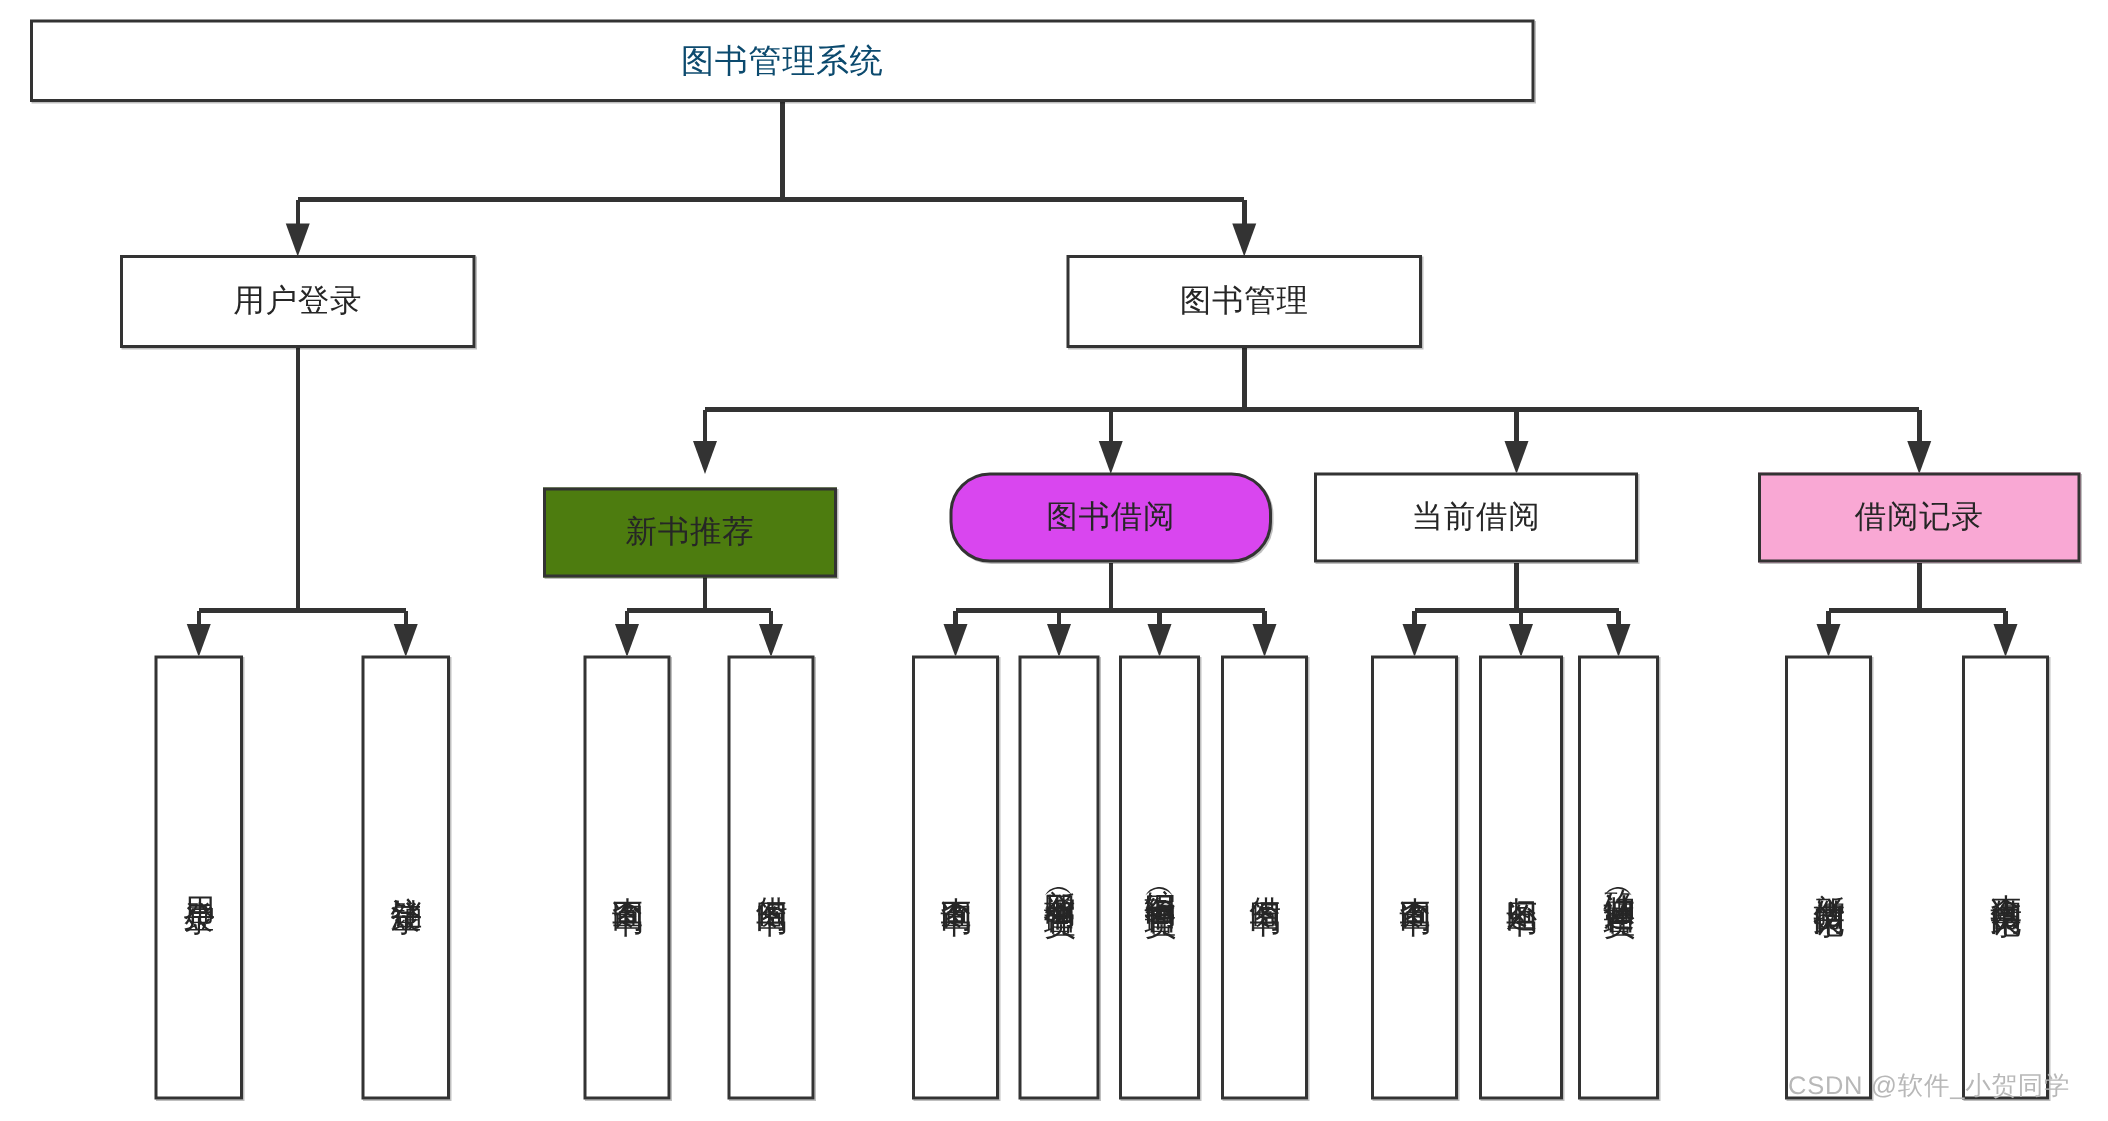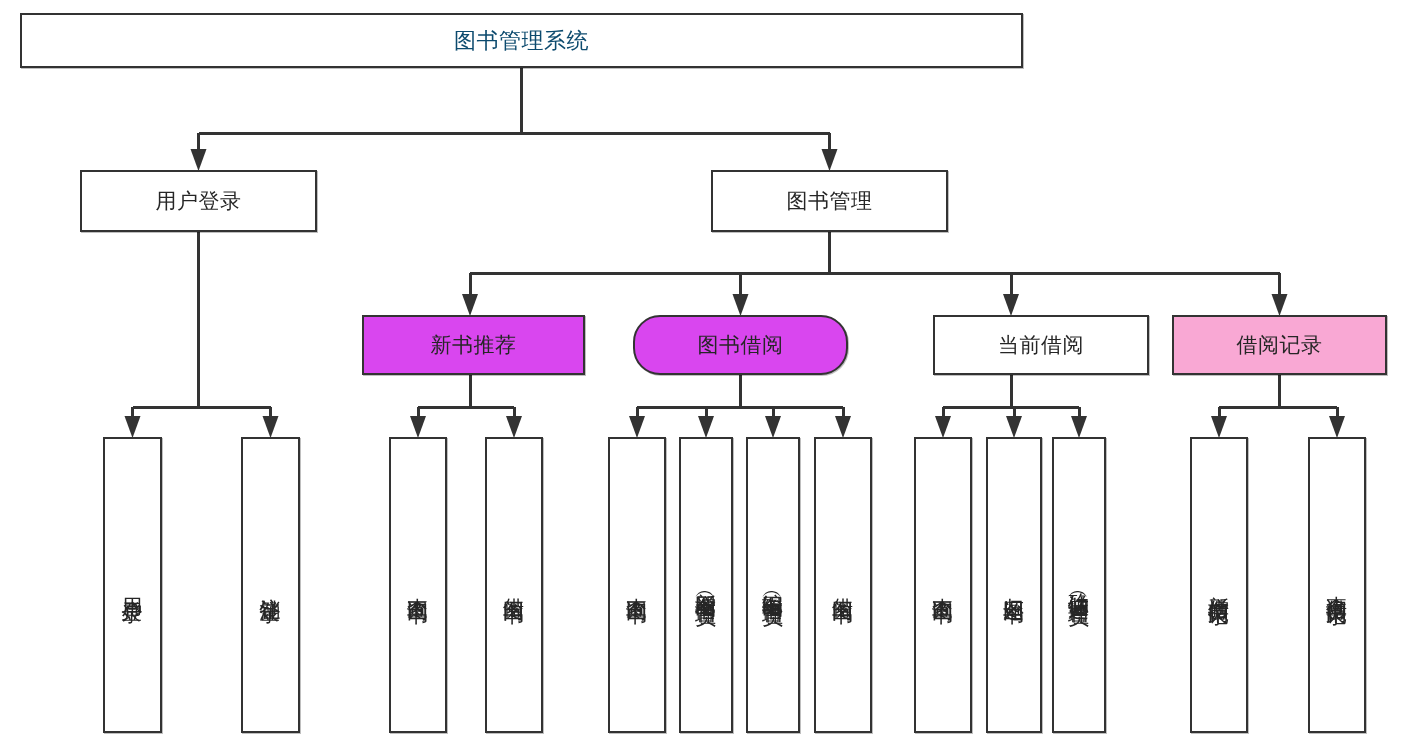--- a/index.html
+++ b/index.html
@@ -128,27 +128,27 @@
   <div id="nodes-layer">
       <div class="node horizontal root" style="left: 20px; top: 13px; width: 1003px; height: 55px; border-color: rgb(51, 51, 51); background: rgb(255, 255, 255);">
         <span class="label" style="color: #0c4a6e;">图书管理系统</span>
       </div>
       <div class="node horizontal" style="left: 80px; top: 170px; width: 237px; height: 62px; border-color: rgb(51, 51, 51); background: rgb(255, 255, 255);">
         <span class="label" style="color: rgb(38, 38, 38);">用户登录</span>
       </div>
       <div class="node horizontal" style="left: 711px; top: 170px; width: 237px; height: 62px; border-color: rgb(51, 51, 51); background: rgb(255, 255, 255); align-items: center;">
         <span class="label" style="color: rgb(38, 38, 38);">图书管理</span>
       </div>
-      <div class="node horizontal" style="left: 362px; top: 315px; width: 223px; height: 60px; border-color: rgb(51, 51, 51); background: #d946ef;">
+      <div class="node horizontal" style="left: 362px; top: 325px; width: 196px; height: 60px; border-color: rgb(51, 51, 51); background: #4d7c0f;">
         <span class="label" style="color: rgb(38, 38, 38);">新书推荐</span>
       </div>
       <div class="node horizontal" style="left: 633px; top: 315px; width: 215px; height: 60px; border-color: rgb(51, 51, 51); background: #d946ef; border-radius: 27px;">
         <span class="label" style="color: rgb(38, 38, 38);">图书借阅</span>
       </div>
-      <div class="node horizontal" style="left: 933px; top: 315px; width: 216px; height: 60px; border-color: rgb(51, 51, 51); background: rgb(255, 255, 255);">
+      <div class="node horizontal" style="left: 876px; top: 315px; width: 216px; height: 60px; border-color: rgb(51, 51, 51); background: rgb(255, 255, 255);">
         <span class="label" style="color: rgb(38, 38, 38);">当前借阅</span>
       </div>
       <div class="node horizontal" style="left: 1172px; top: 315px; width: 215px; height: 60px; border-color: rgb(51, 51, 51); background: #f9a8d4;">
         <span class="label" style="color: rgb(38, 38, 38);">借阅记录</span>
       </div>
       <div class="node vertical" style="left: 103px; top: 437px; width: 59px; height: 296px; border-color: rgb(51, 51, 51); background: rgb(255, 255, 255); align-items: center;">
         <span class="label" style="color: rgb(38, 38, 38);">用户登录</span>
       </div>
       <div class="node vertical" style="left: 241px; top: 437px; width: 59px; height: 296px; border-color: rgb(51, 51, 51); background: rgb(255, 255, 255); align-items: center;">
         <span class="label" style="color: rgb(38, 38, 38);">注销登录</span>
@@ -180,13 +180,14 @@
       <div class="node vertical" style="left: 1052px; top: 437px; width: 54px; height: 296px; border-color: rgb(51, 51, 51); background: rgb(255, 255, 255); align-items: center;">
         <span class="label" style="color: rgb(38, 38, 38);">确认归还（管理员）</span>
       </div>
       <div class="node vertical" style="left: 1190px; top: 437px; width: 58px; height: 296px; border-color: rgb(51, 51, 51); background: rgb(255, 255, 255); align-items: center;">
         <span class="label" style="color: rgb(38, 38, 38);">新增借阅记录</span>
       </div>
       <div class="node vertical" style="left: 1308px; top: 437px; width: 58px; height: 296px; border-color: rgb(51, 51, 51); background: rgb(255, 255, 255); align-items: center;">
         <span class="label" style="color: rgb(38, 38, 38);">查询借阅记录</span>
       </div>
     </div>
+  <div class="watermark" style="left: 1192px; top: 712px; color: rgb(184, 184, 184);">CSDN @软件_小贺同学</div>
 </div>
 
 </body></html>

